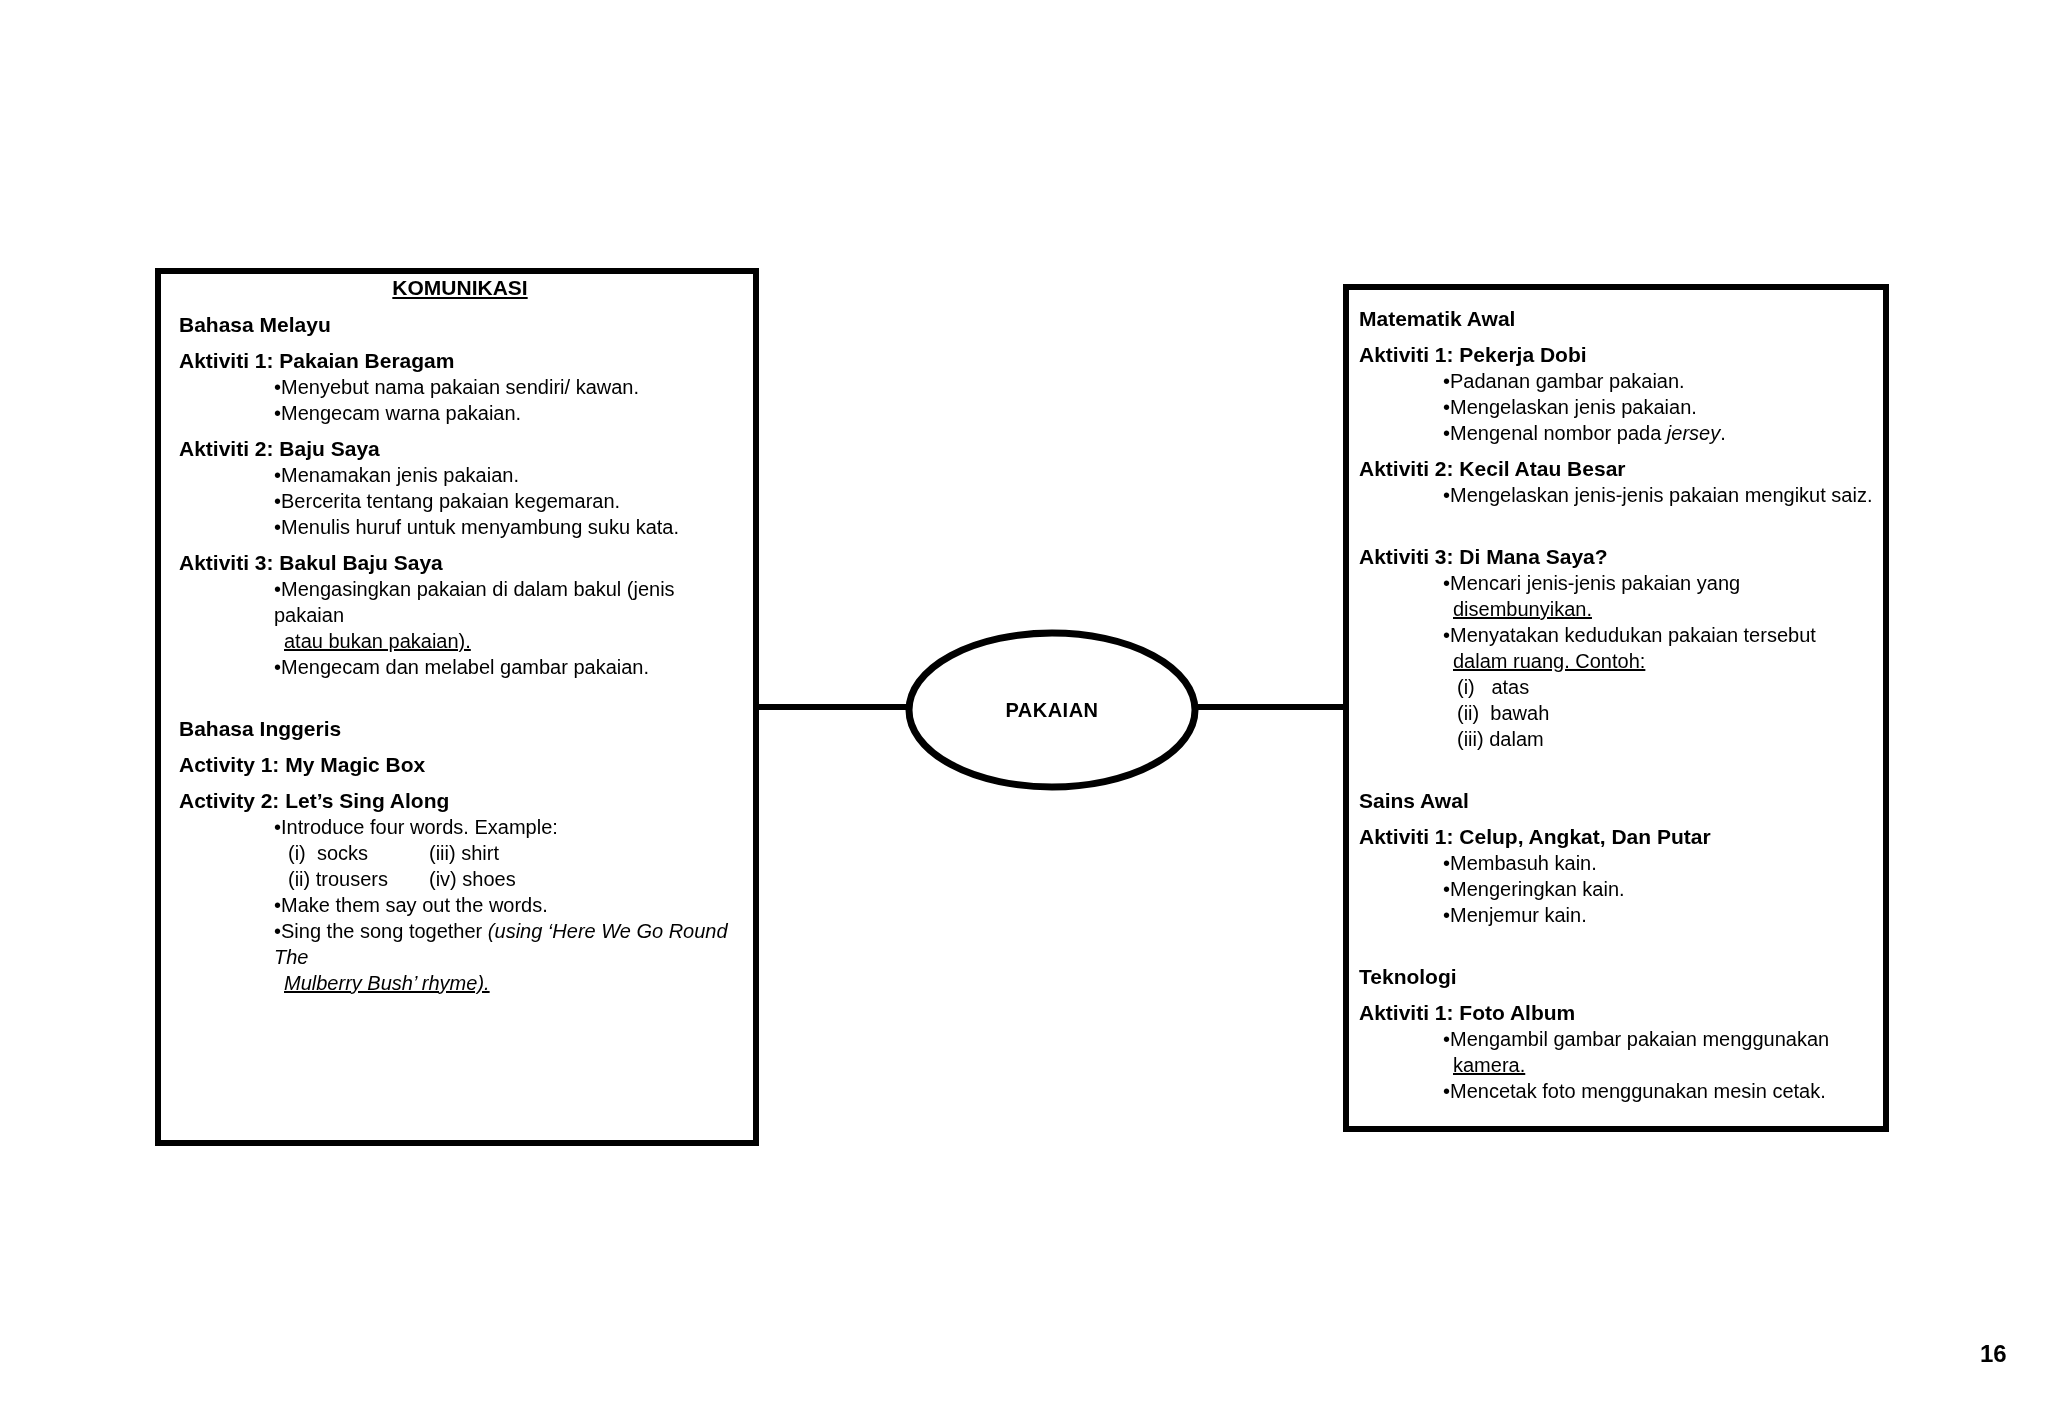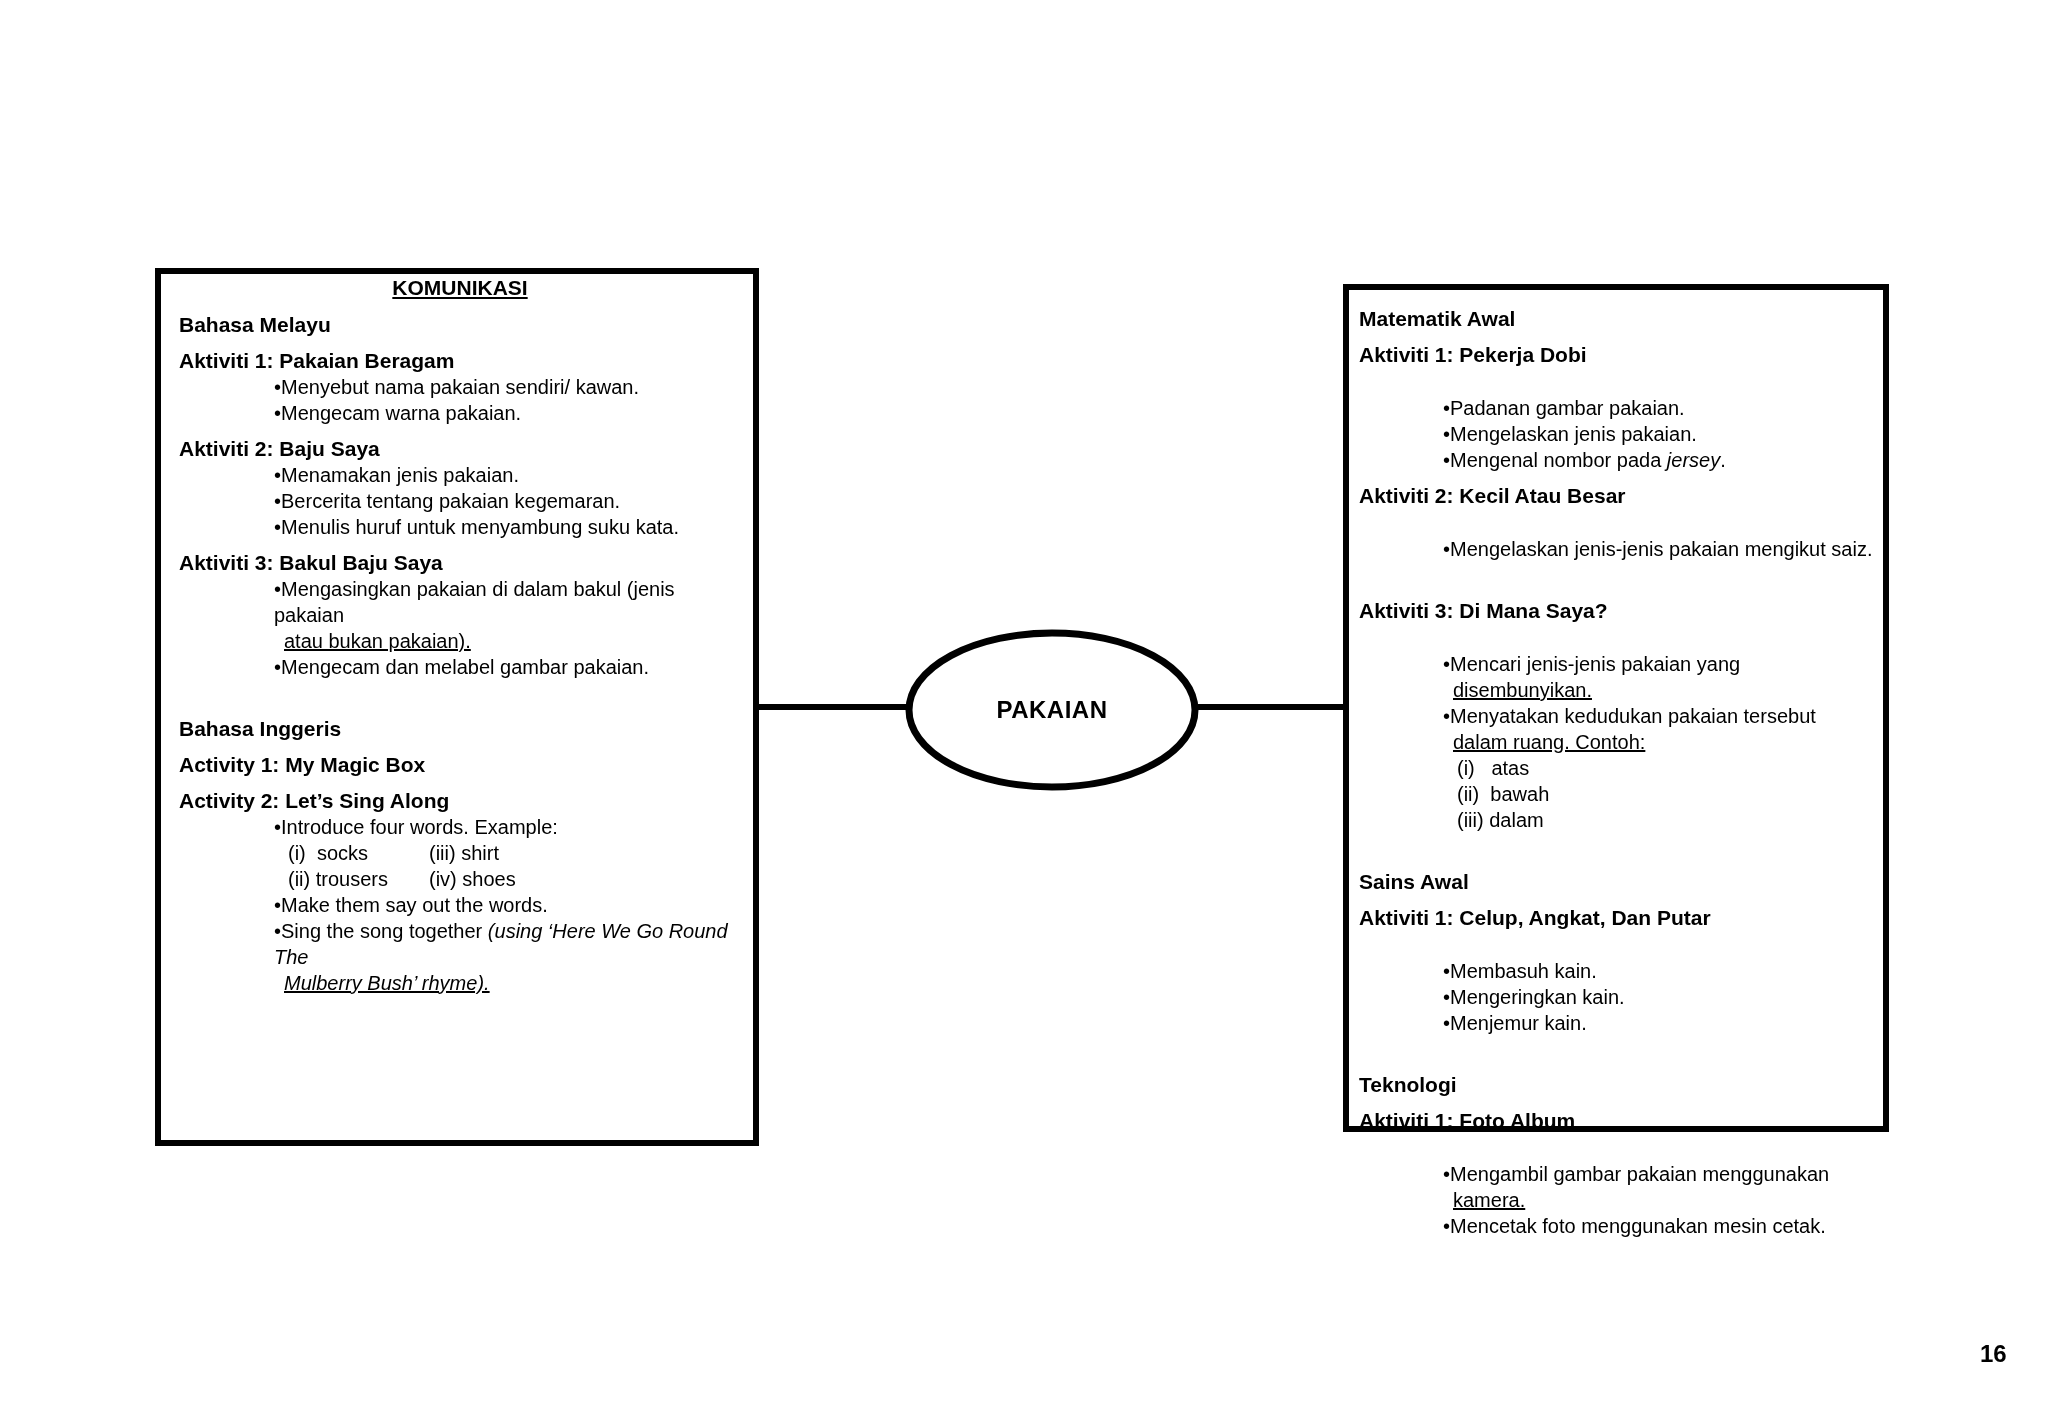--- a/index.html
+++ b/index.html
@@ -13,38 +13,38 @@
   }
   #komunikasi-box{left:155px;top:268px;width:604px;height:878px;padding:0 12px 0 18px;}
   #sains-box{left:1343px;top:284px;width:546px;height:848px;padding:6px 4px 0 10px;}
   .box-title{
     text-align:center;font-weight:700;font-size:21px;line-height:28px;
     text-decoration:underline;
   }
   .heading{font-weight:700;font-size:21px;line-height:26px;margin-top:10px;}
   .line{font-size:20px;line-height:26px;}
   .bullets-k{padding-left:95px;}
-  .bullets-s{padding-left:84px;margin-top:27px;}
+  .bullets-s{padding-left:84px;}
   .bullet::before{content:"\2022";}
   .cont{padding-left:10px;text-decoration:underline;}
   .sub{padding-left:14px;white-space:pre-wrap;}
   .pre{white-space:pre-wrap;}
   .col1{display:inline-block;width:141px;}
   .gap{height:26px;}
   .italic{font-style:italic;}
   .connector{position:absolute;height:6px;background:#000;}
   #connector-left{left:755px;top:704px;width:152px;}
   #connector-right{left:1192px;top:704px;width:153px;}
   #center-node{
     position:absolute;left:903px;top:626px;width:298px;height:168px;
   }
   #center-label{
     position:absolute;left:903px;top:626px;width:298px;height:168px;
     display:flex;align-items:center;justify-content:center;
-    font-weight:700;font-size:24px;letter-spacing:0.5px;
+    font-weight:700;font-size:20px;letter-spacing:0.5px;
   }
   #page-number{
     position:absolute;left:1980px;top:1340px;font-weight:700;font-size:24px;
   }
 </style>
 </head>
 <body>
 
 <div class="box" id="komunikasi-box">
   <div class="box-title">KOMUNIKASI</div>

